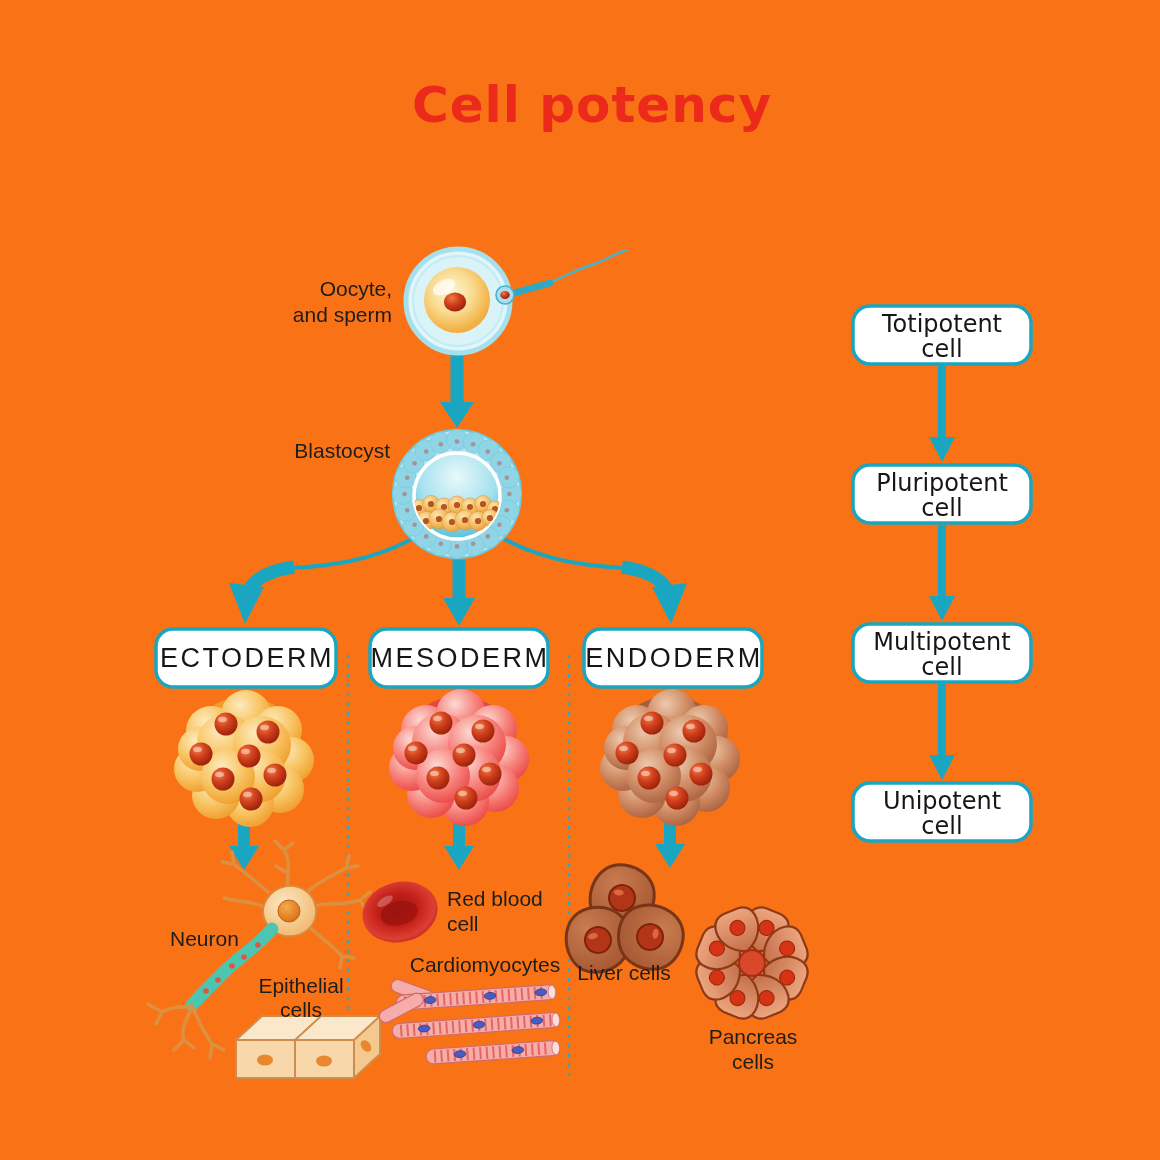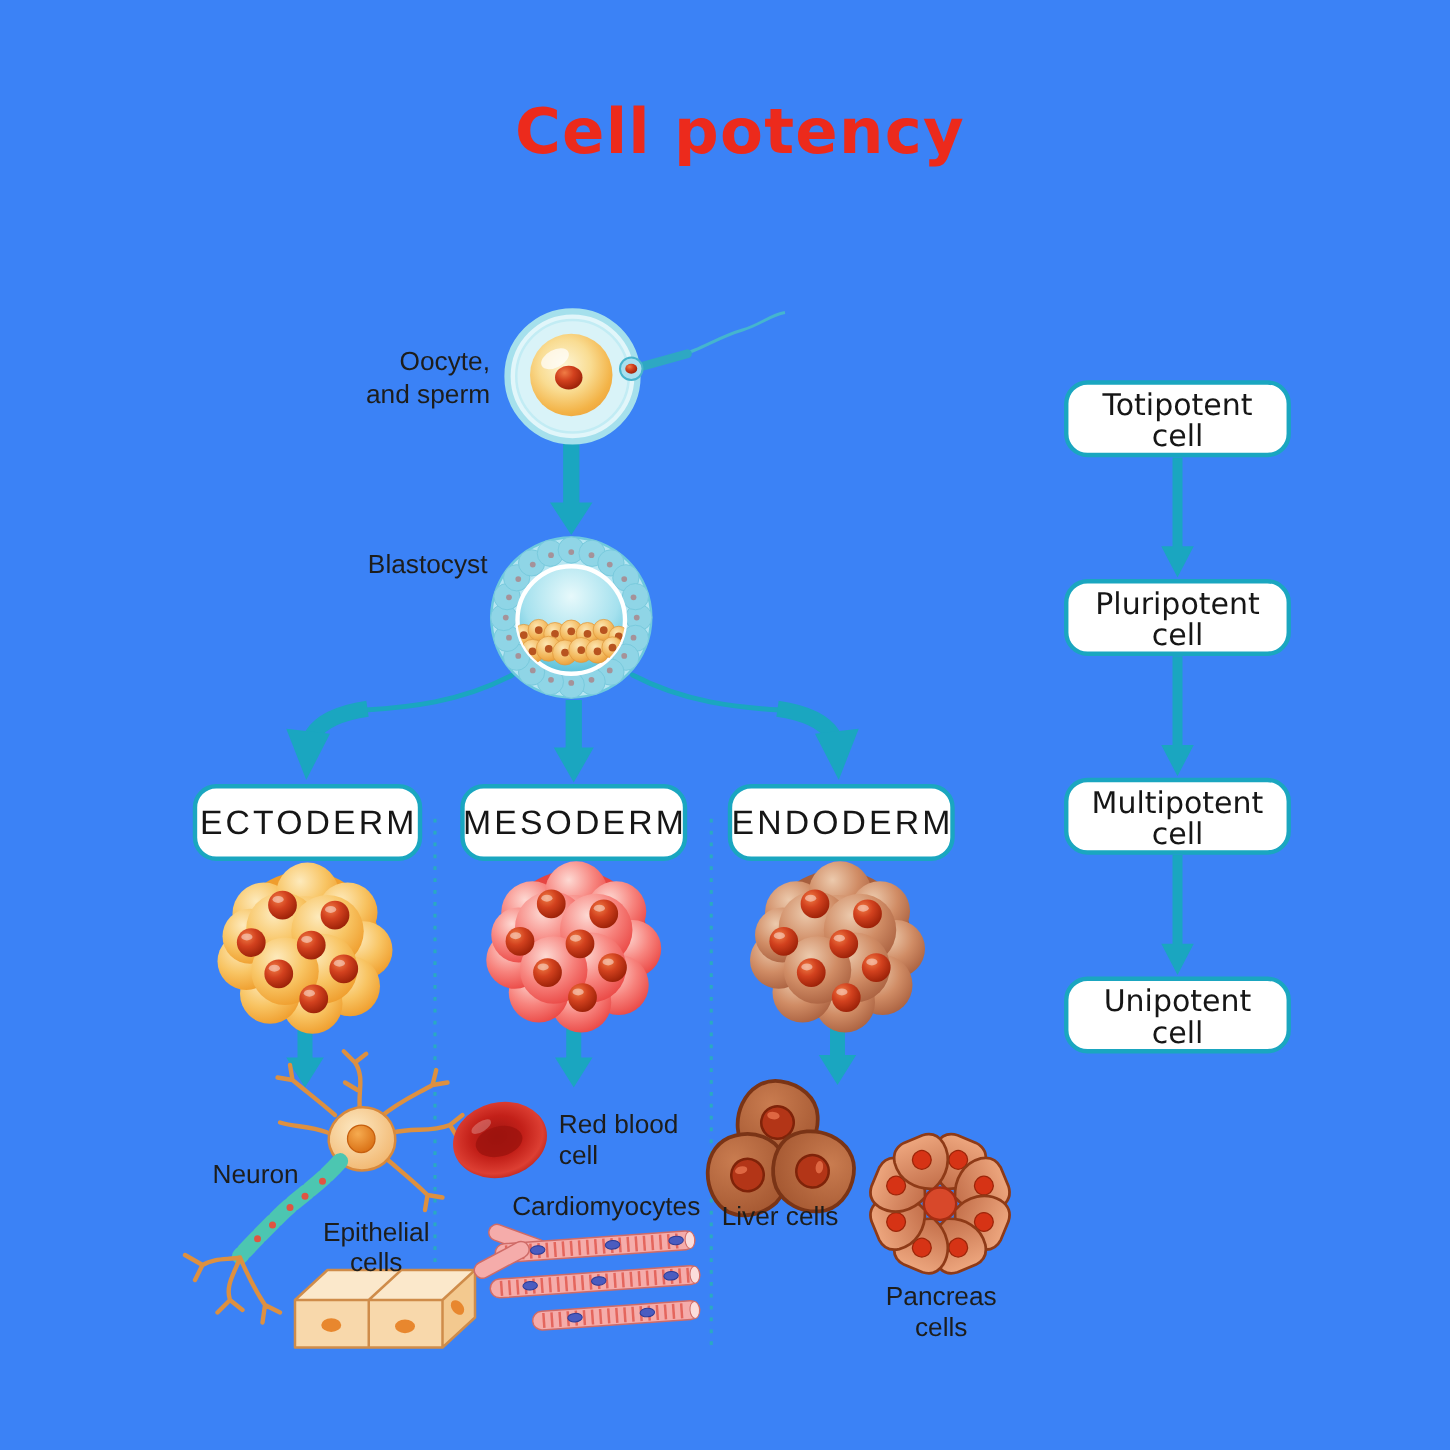--- a/index.html
+++ b/index.html
@@ -1,16 +1,16 @@
 <!DOCTYPE html>
 <html><head>
 <meta charset="utf-8">
 <style>
   html,body{margin:0;padding:0;background:#fff}
-  .stage{width:1160px;height:1160px;position:relative;background:#3b82f6;overflow:hidden}
+  .stage{width:1160px;height:1160px;position:relative;background:#f97316;overflow:hidden}
   svg{display:block}
   .title-txt{font:bold 50px "DejaVu Sans",sans-serif;fill:#ec2a1c;letter-spacing:1px}
   .lbl{font:21px "Liberation Sans",sans-serif;fill:#1d1d1b}
   .germ-txt{font:500 27px "Liberation Sans",sans-serif;letter-spacing:2.5px;fill:#161616}
   .pot-txt{font:500 24px "DejaVu Sans",sans-serif;fill:#161616}
   .box{fill:#fff;stroke:#1aa6c0;stroke-width:3.5}
   .dash{stroke:#2aa9c2;stroke-width:2.5;stroke-dasharray:3 6.5;fill:none}
   .swoosh-thin{stroke:#1aa6c0;stroke-width:4;fill:none;stroke-linecap:round}
   .swoosh-thick{stroke:#1aa6c0;stroke-width:13;fill:none;stroke-linecap:butt}
   .dendrite{stroke:#dd9040;stroke-width:3.5;fill:none;stroke-linecap:round}

